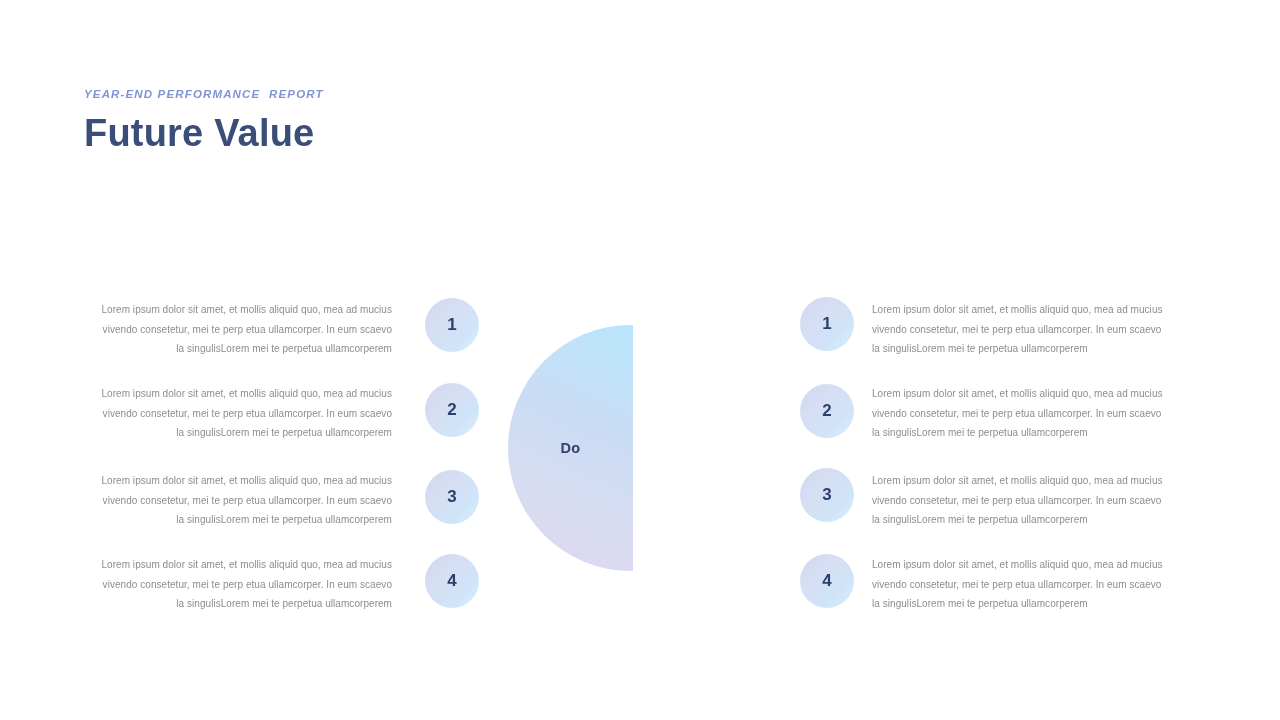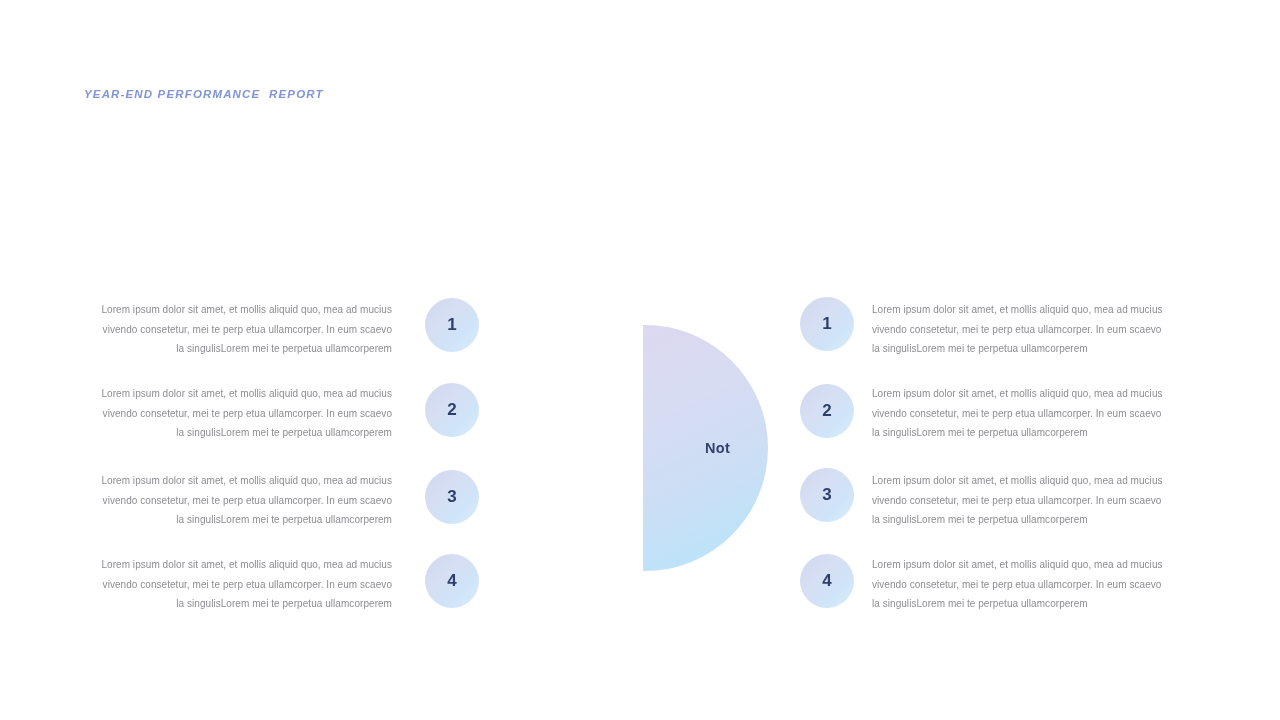--- a/index.html
+++ b/index.html
@@ -122,27 +122,28 @@
   .side-left  .bullet { left: 425px; }
   .side-right .bullet { left: 800px; }
   .side-left  .desc   { left: 100px; }
   .side-right .desc   { left: 872px; }
 </style>
 </head>
 <body>
 
 <div class="header">
   <div class="eyebrow">YEAR-END PERFORMANCE  REPORT</div>
+  <h1 class="title">Future Value</h1>
 </div>
 
 <div class="diagram">
 
   <div class="center-circle">
-    <div class="half half-right">
-      <div class="half-label">Not</div>
+    <div class="half half-left">
+      <div class="half-label">Do</div>
     </div>
   </div>
 
   <div class="side-left">
 
     <div class="row1">
       <div class="bullet" style="top:298px">1</div>
       <div class="desc left" style="top:300px">Lorem ipsum dolor sit amet, et mollis aliquid quo, mea ad mucius vivendo consetetur, mei te perp etua ullamcorper. In eum scaevo la singulisLorem mei te perpetua ullamcorperem</div>
     </div>
 

